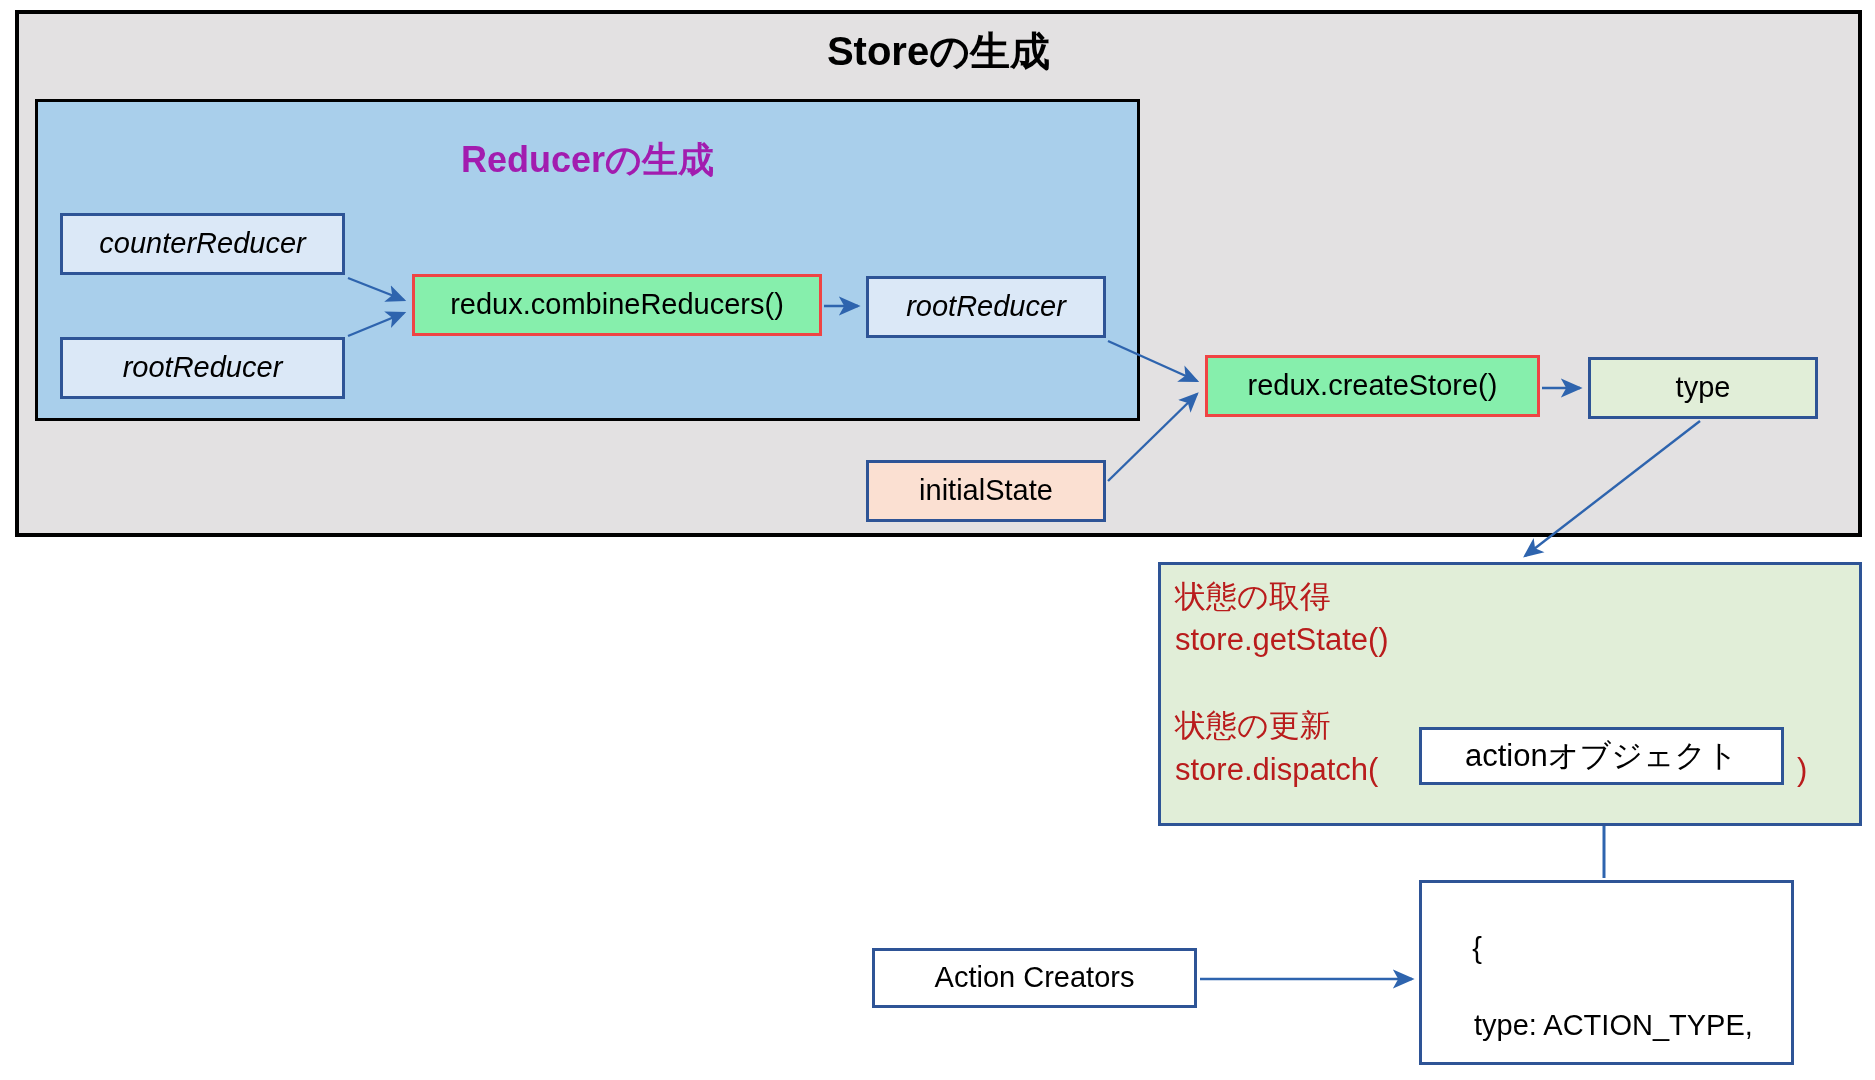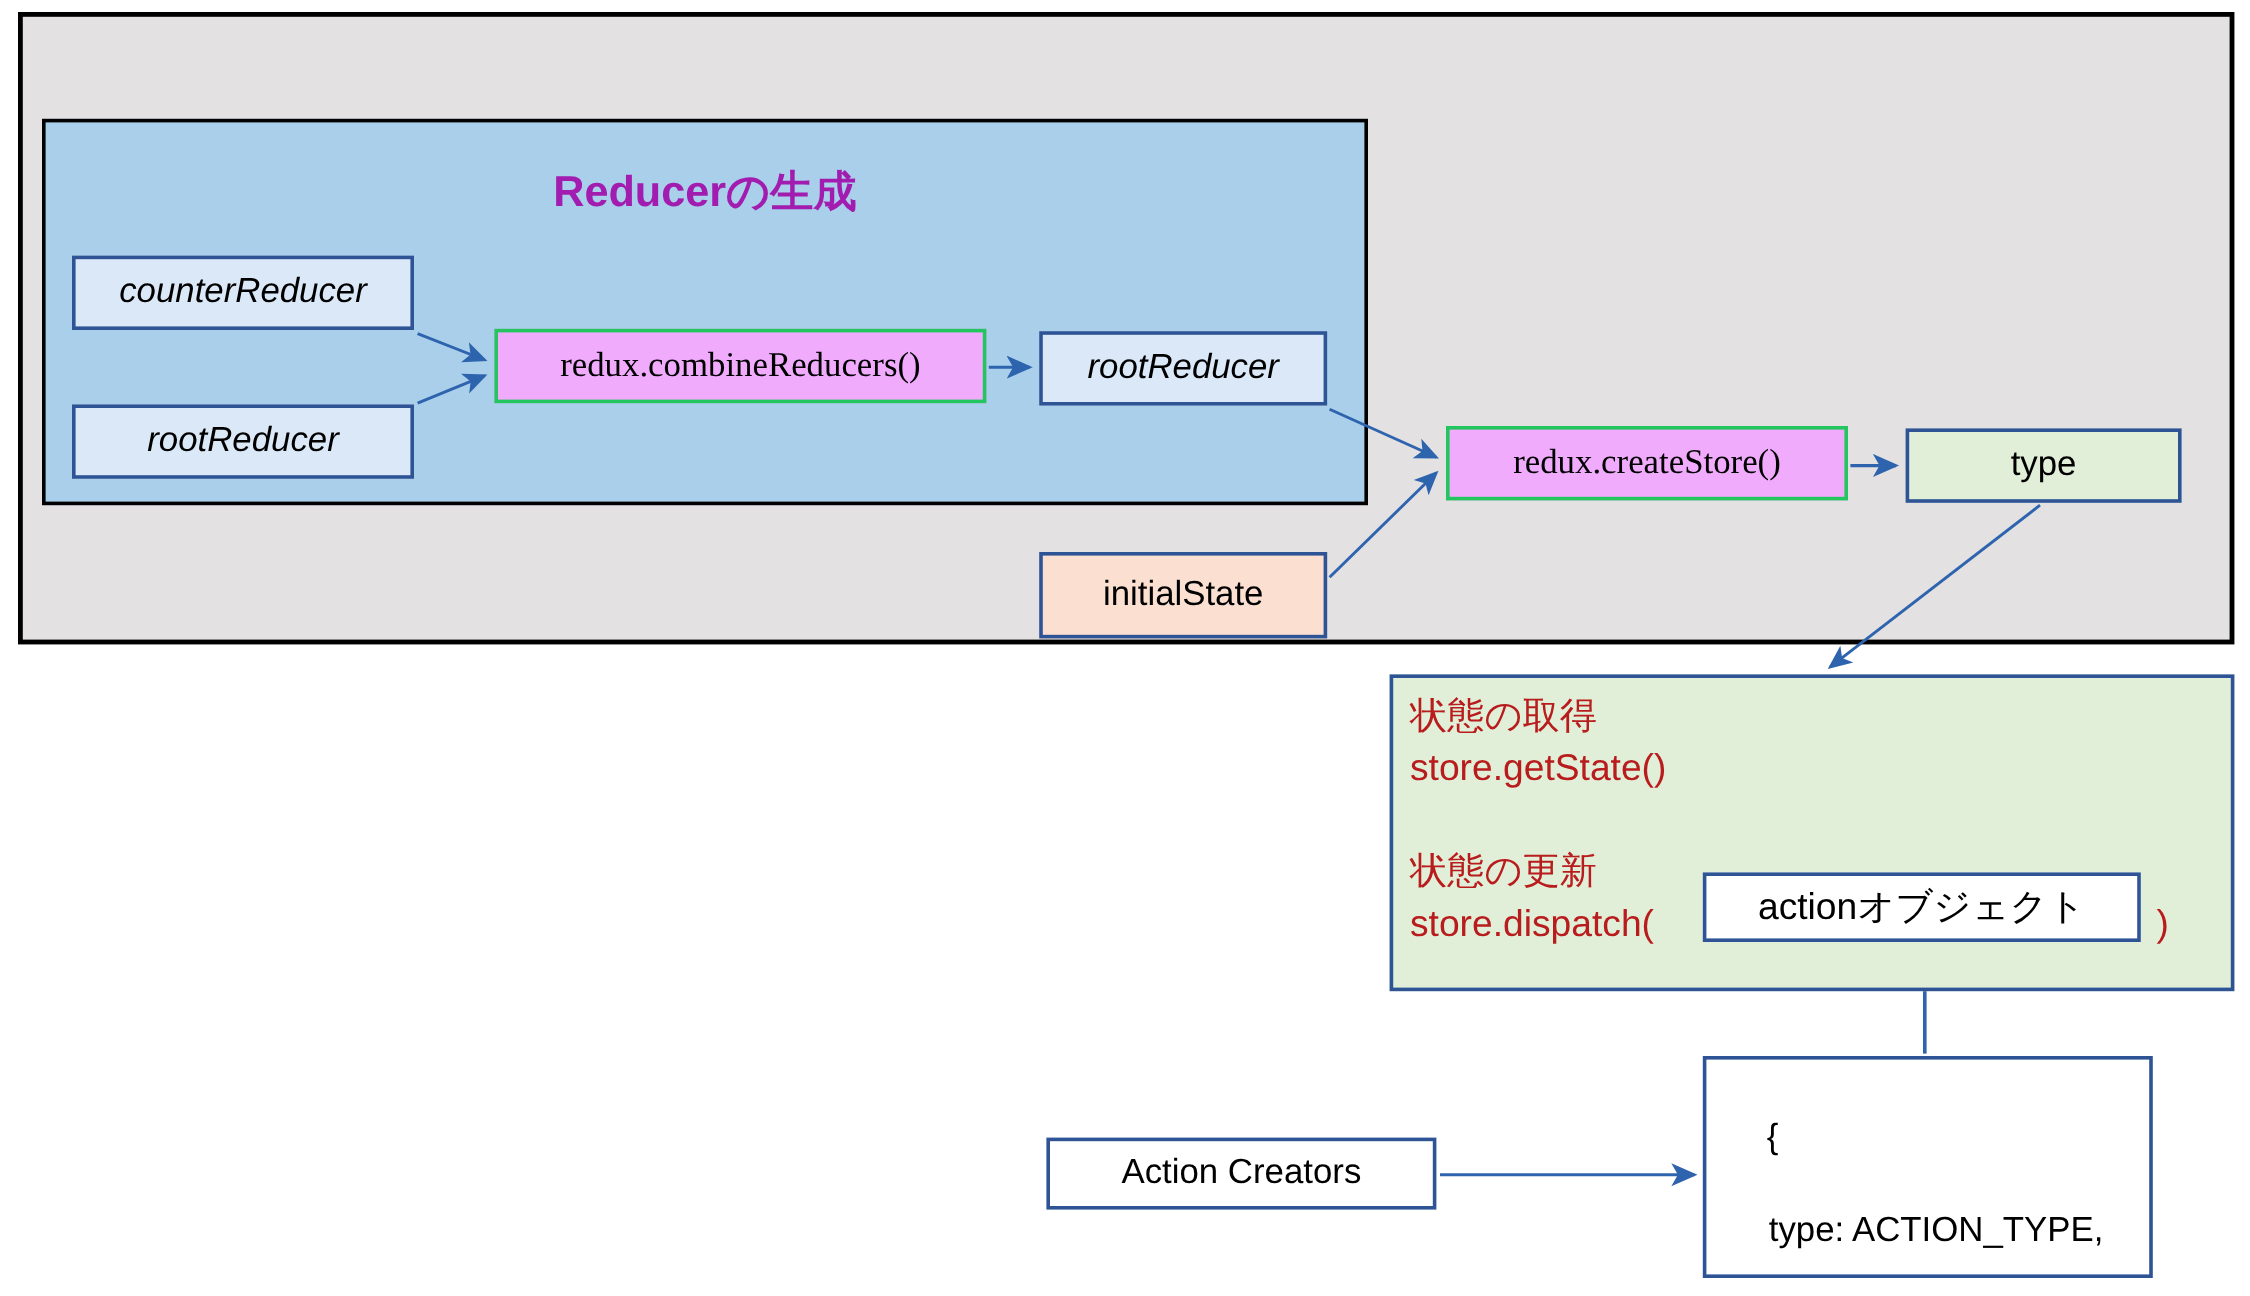--- a/index.html
+++ b/index.html
@@ -58,33 +58,33 @@
     display: flex;
     align-items: center;
     justify-content: center;
     border: 3px solid #2e5496;
     font-size: 29px;
     color: #000000;
     line-height: 1.15;
     text-align: center;
   }
   .node.lightblue { background: #dbe8f7; font-style: italic; }
-  .node.yellow { background: #f0abfc; border: 3px solid #22c55e; font-family: Liberation Serif, serif; }
+  .node.yellow { background: #86efac; border: 3px solid #ef4444; }
   .node.peach  { background: #fbe0d2; }
   .node.green  { background: #e1eed8; }
   .node.white  { background: #ffffff; }
 
   
   .n-counter      { left: 60px;  top: 213px; width: 285px; height: 62px; }
   .n-log          { left: 60px;  top: 337px; width: 285px; height: 62px; }
   .n-combine      { left: 412px; top: 274px; width: 410px; height: 62px; }
   .n-root         { left: 866px; top: 276px; width: 240px; height: 62px; }
   .n-createstore  { left: 1205px;top: 355px; width: 335px; height: 62px; }
   .n-store        { left: 1588px;top: 357px; width: 230px; height: 62px; }
-  .n-initialstate { left: 866px; top: 460px; width: 240px; height: 72px; }
+  .n-initialstate { left: 866px; top: 460px; width: 240px; height: 62px; }
 
   
   .usage-panel {
     left: 1158px; top: 562px;
     width: 704px; height: 264px;
     background: #e1eed8;
     border: 3px solid #2e5496;
   }
   .usage-line {
     font-size: 31px;
@@ -127,20 +127,21 @@
     width: 1875px; height: 1080px;
     pointer-events: none;
   }
 </style>
 </head>
 <body>
 
 <div id="canvas">
 
   <div class="abs store-container"></div>
+  <div class="abs store-title">Storeの生成</div>
 
   <div class="abs reducer-container"></div>
   <div class="abs reducer-title">Reducerの生成</div>
 
   <svg class="arrows" viewBox="0 0 1875 1080">
     <defs>
       <marker id="ah" markerWidth="9" markerHeight="9" refX="7.4" refY="4.5" orient="auto" markerUnits="strokeWidth">
         <path d="M0,0.8 L8.4,4.5 L0,8.2 L2.1,4.5 Z" fill="#2e64ae"></path>
       </marker>
     </defs>

